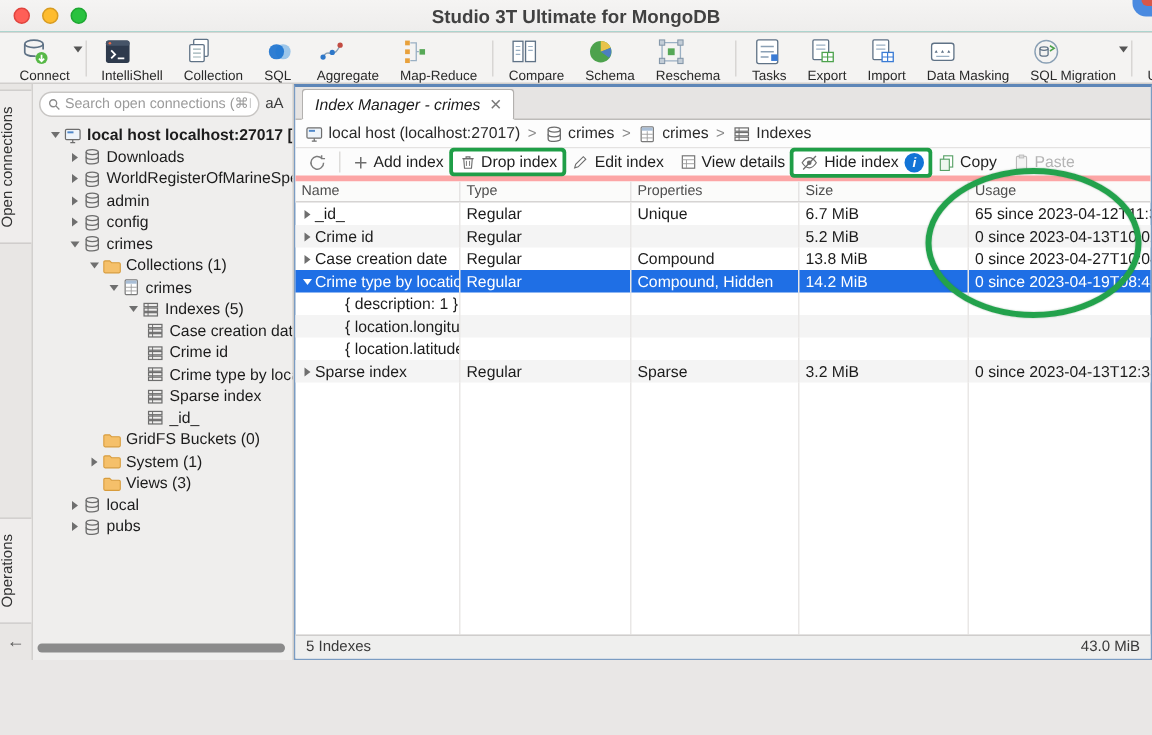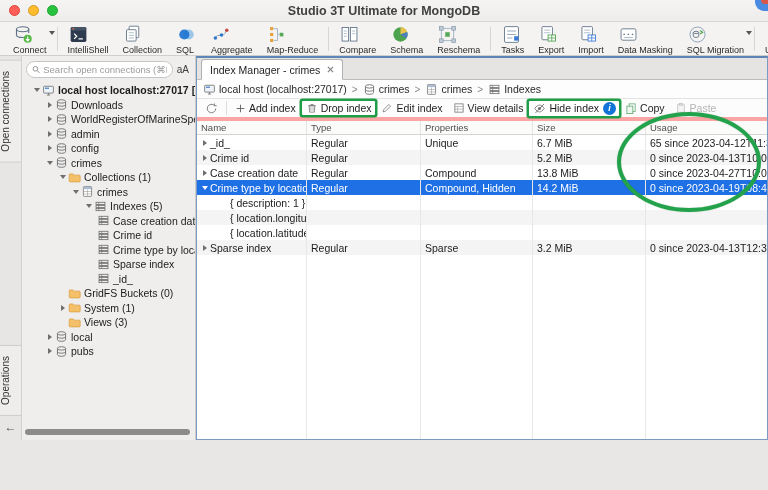--- a/index.html
+++ b/index.html
@@ -69,21 +69,21 @@
   .lvl3{ padding-left:49px; } .lvl4{ padding-left:62px; } .lvl5{ padding-left:75px; }
   .hscroll { position:absolute; bottom:5px; left:3px; right:5px; height:6px; border-radius:3px; background:#8b8b8b; }
 
   
   .main { flex:1; min-width:0; display:flex; flex-direction:column; background:#fff;
     border:1px solid #7b9cc2; border-top:2px solid #5d86b8; position:relative; }
 
   .tab-bar { height:22px; flex:none; background:#e6e4e3; border-bottom:1px solid #bdbbb9;
     display:flex; align-items:flex-end; padding-left:4px; }
   .tab { height:21px; margin-bottom:-1px; background:#fff; border:1px solid #b3b1af; border-bottom:1px solid #fff;
-    border-radius:3px 3px 0 0; display:flex; align-items:center; gap:7px; padding:0 8px; font-size:10.5px; color:#1c1c1c; }
+    border-radius:3px 3px 0 0; display:flex; align-items:center; gap:7px; padding:0 8px; font-size:10.5px; color:#1c1c1c;font-style:italic; }
 
   .breadcrumb { height:19px; flex:none; display:flex; align-items:center; gap:4px;
     padding:0 6px; font-size:10.5px; color:#2a2a2a; border-bottom:1px solid #e4e2e1; background:#fdfdfd; white-space:nowrap; }
   .crumb { display:flex; align-items:center; gap:3px; }
   .crumb-sep { color:#8a8a8a; font-size:10px; padding:0 1px; }
 
   .action-bar { height:22px; flex:none; display:flex; align-items:center; gap:2px;
     padding:0 4px; border-bottom:4px solid #fca5a5; background:#fcfcfc; }
   .abtn { display:flex; align-items:center; gap:3px; font-size:10.5px; color:#1e1e1e; padding:1px 4px; border-radius:2px; }
   .abtn svg { flex:none; }
@@ -703,19 +703,23 @@
 
         <div class="tfill">
           <div class="td-fill"></div>
             <div class="td-fill"></div>
           <div class="td-fill"></div>
             <div class="td-fill"></div>
           <div class="td-fill"></div>
         </div>
       </div>
 
+      <div class="status-bar">
+        <span>5 Indexes</span>
+        <span>43.0 MiB</span>
+      </div>
 
       <div class="annot-ellipse"></div>
     </div>
   </div>
 
   <div class="bottom-gap"></div>
 </div>
 
 </body></html>

